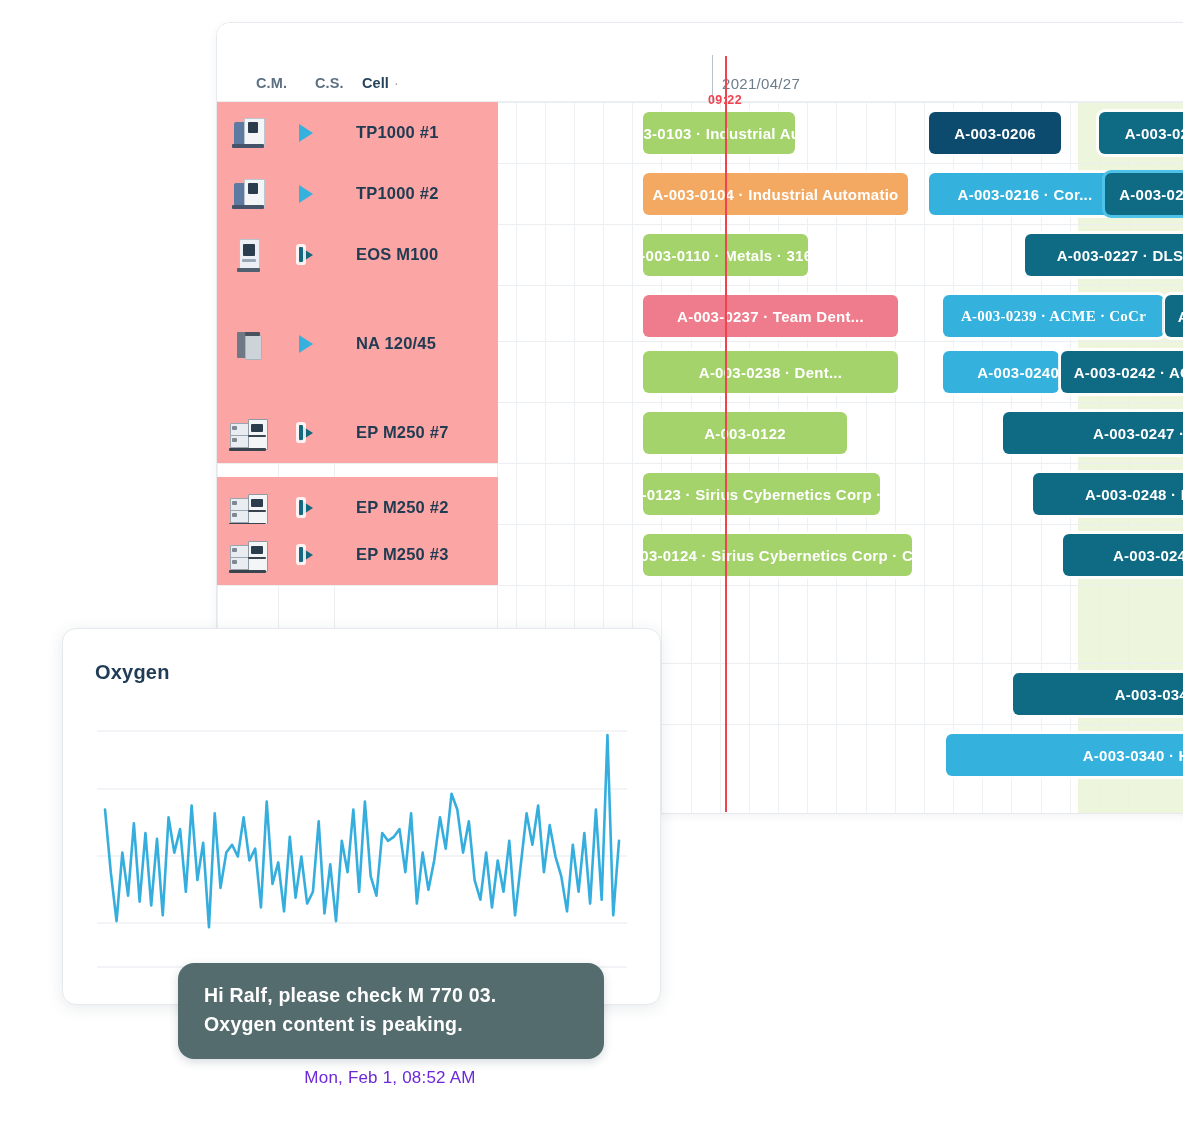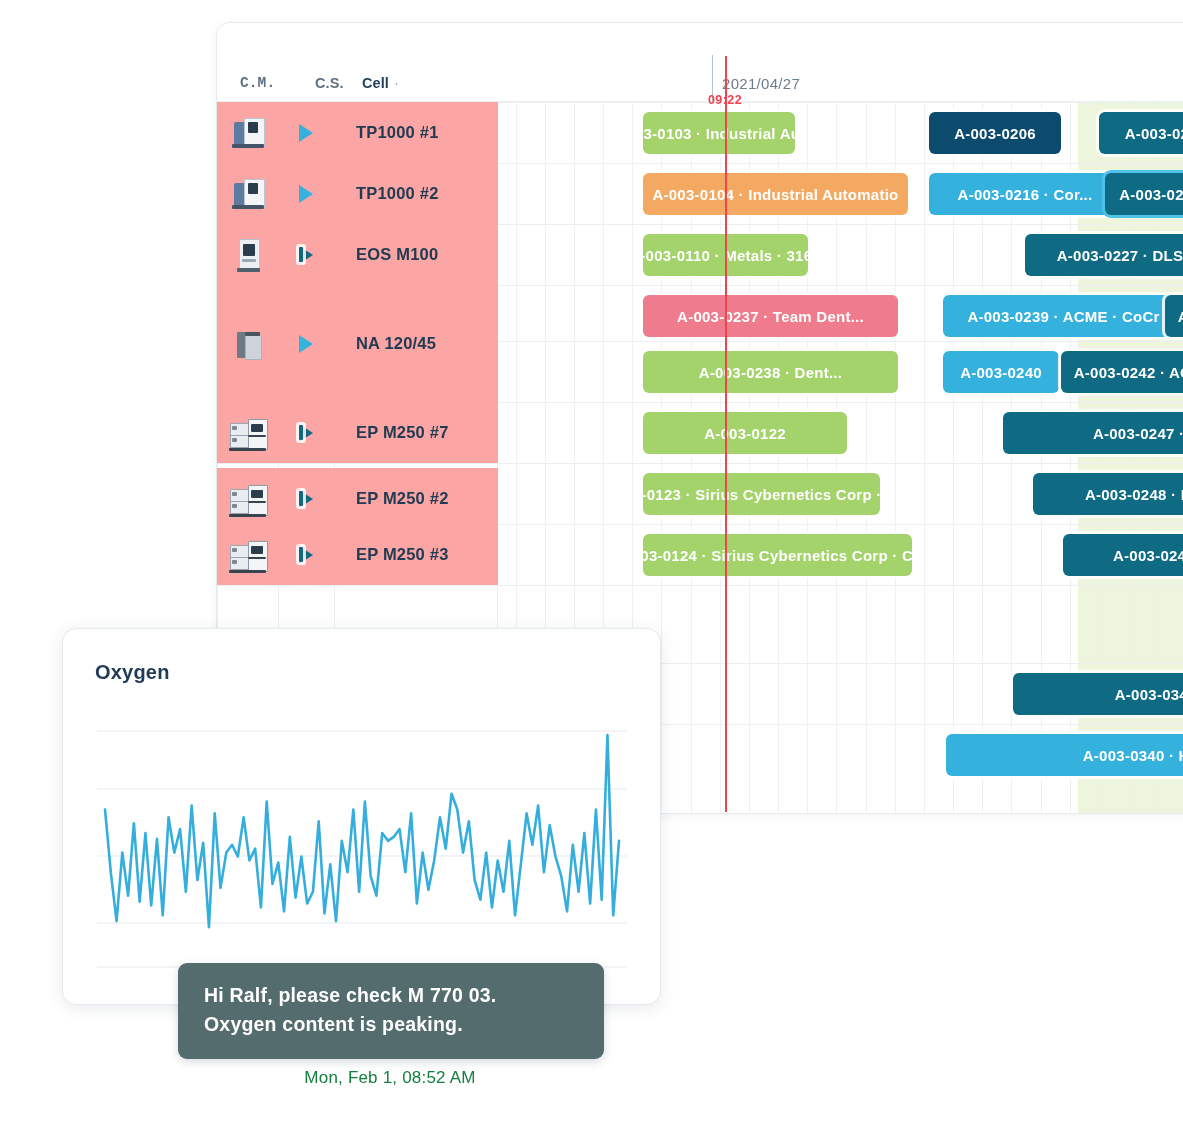--- a/index.html
+++ b/index.html
@@ -39,21 +39,21 @@
   }
   .col-head {
     position: absolute;
     top: 60px;
     transform: translateY(-50%);
     color: #5d7082;
     font-size: 14.5px;
     font-weight: 700;
     letter-spacing: .1px;
   }
-  .col-head.cm { left: 23px; font-family: Liberation Mono, monospace; }
+  .col-head.cm { left: 39px; }
   .col-head.cs { left: 98px; }
   .col-head.cell {
     left: 145px;
     color: #24425c;
     font-weight: 700;
   }
   .col-head .sortdot {
     color: #93a3b1;
     font-weight: 400;
     padding-left: 5px;
@@ -269,39 +269,39 @@
     width: 530px; height: 245px;
   }
 
   
   #message-bubble {
     position: absolute;
     left: 178px;
     top: 963px;
     width: 426px;
     background: #546c6e;
-    border-radius: 9px;
+    border-radius: 16px;
     padding: 18px 26px 20px 26px;
     box-sizing: border-box;
     box-shadow: 0 3px 10px rgba(30,50,70,0.18);
     z-index: 30;
   }
   #message-bubble .line {
     color: #ffffff;
     font-size: 19.5px;
     font-weight: 700;
     line-height: 29px;
     letter-spacing: .2px;
   }
   #message-timestamp {
     position: absolute;
     left: 0; top: 1068px;
     width: 780px;
     text-align: center;
-    color: #15803d;
+    color: #6d28d9;
     font-size: 17px;
     letter-spacing: .2px;
     z-index: 30;
   }
 </style>
 </head>
 <body>
 
 <div id="gantt-panel">
 
@@ -346,30 +346,30 @@
             </div>
             <div class="bar" style="background: rgb(164, 210, 107); left: 390px; width: 165px; top: 132px;">
               <span>A-003-0110 · Metals · 316L</span>
             </div>
             <div class="bar" style="background: rgb(15, 107, 131); left: 772px; width: 255px; top: 132px;">
               <span>A-003-0227 · DLS Dental...</span>
             </div>
             <div class="bar" style="background: rgb(238, 124, 140); left: 390px; width: 255px; top: 193px;">
               <span>A-003-0237 · Team Dent...</span>
             </div>
-            <div class="bar" style="background: rgb(53, 177, 221); left: 690px; width: 241px; top: 193px;">
+            <div class="bar" style="background: rgb(53, 177, 221); left: 690px; width: 221px; top: 193px; font-family: Liberation Serif, serif;">
               <span>A-003-0239 · ACME · CoCr</span>
             </div>
             <div class="bar" style="background: rgb(15, 107, 131); left: 912px; width: 166px; top: 193px;">
               <span>A-003-0241 · ACME</span>
             </div>
             <div class="bar" style="background: rgb(164, 210, 107); left: 390px; width: 255px; top: 249px;">
               <span>A-003-0238 · Dent...</span>
             </div>
-            <div class="bar" style="background: rgb(53, 177, 221); left: 690px; width: 116px; top: 249px;">
+            <div class="bar" style="background: rgb(53, 177, 221); left: 690px; width: 116px; top: 249px; justify-content: flex-end;">
               <span>A-003-0240</span>
             </div>
             <div class="bar" style="background: rgb(15, 107, 131); left: 808px; width: 166px; top: 249px;">
               <span>A-003-0242 · ACME</span>
             </div>
             <div class="bar" style="background: rgb(164, 210, 107); left: 390px; width: 204px; top: 310px;">
               <span>A-003-0122</span>
             </div>
             <div class="bar" style="background: rgb(15, 107, 131); left: 750px; width: 372px; top: 310px;">
               <span>A-003-0247 · ACME · CoCr</span>
@@ -508,21 +508,21 @@
               </div>
             </div>
             <div class="cell-state">
               <div class="play-ic" style="color: rgb(20, 104, 126);">
                 <span class="bar" style="background:#14687e"></span>
                 <span class="tri"></span>
               </div>
             </div>
             <div class="cell-name">EP M250 #7</div>
           </div>
-          <div class="row" style="top: 366px; height: 61px;">
+          <div class="row" style="top: 375px; height: 61px;">
             <div class="cell-icon">
               <div class="machine m-ep">
                 <i class="b1"></i>
                 <i class="b2"></i>
                 <i class="b3"></i>
                 <i class="b4"></i>
                 <i class="b5"></i>
                 <i class="b6"></i>
                 <i class="b7"></i>
                 <i class="b8"></i>

